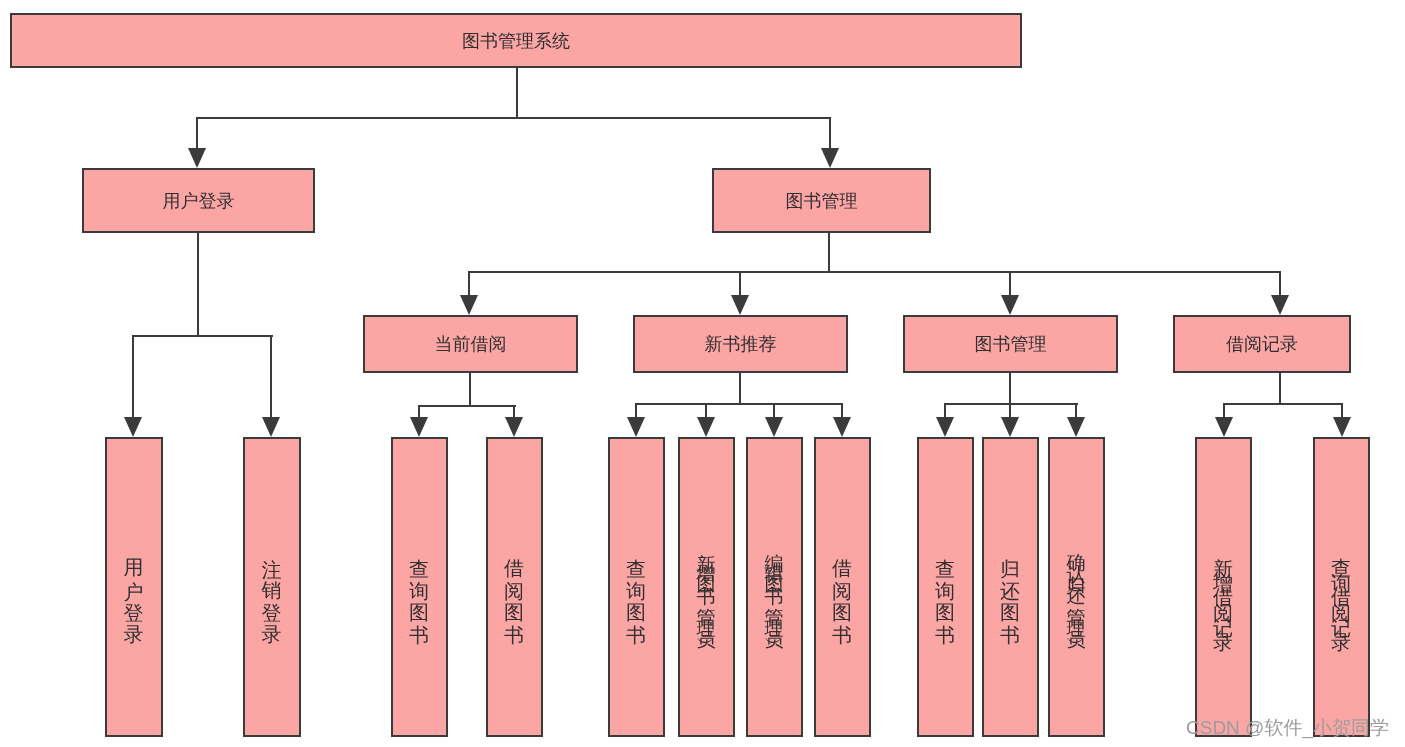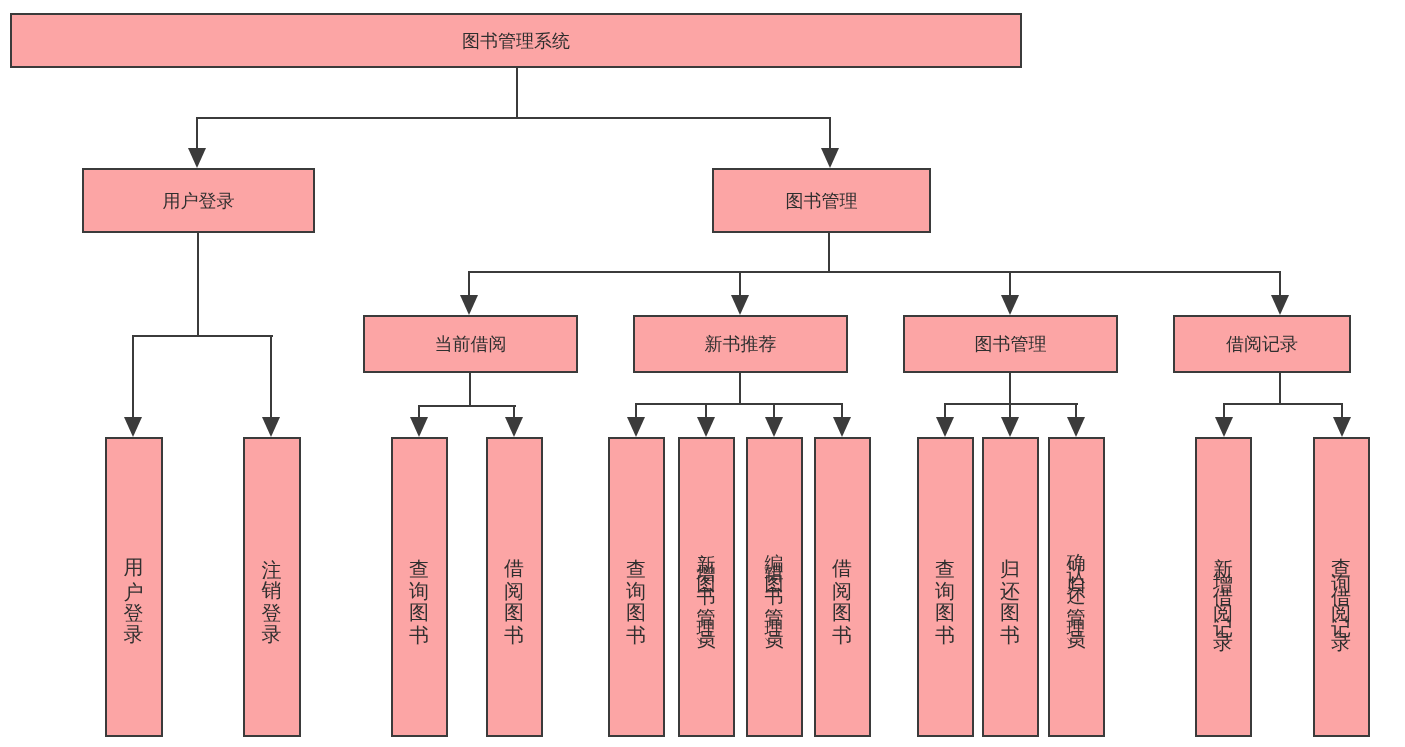--- a/index.html
+++ b/index.html
@@ -130,14 +130,15 @@
   <div class="box vbox long" style="left:746px;top:437px;width:57px;height:300px;">编辑图书（管理员）</div>
   <div class="box vbox" style="left:814px;top:437px;width:57px;height:300px;">借阅图书</div>
 
   <div class="box vbox" style="left:917px;top:437px;width:57px;height:300px;">查询图书</div>
   <div class="box vbox" style="left:982px;top:437px;width:57px;height:300px;">归还图书</div>
   <div class="box vbox long" style="left:1048px;top:437px;width:57px;height:300px;">确认归还（管理员）</div>
 
   <div class="box vbox mid" style="left:1195px;top:437px;width:57px;height:300px;">新增借阅记录</div>
   <div class="box vbox mid" style="left:1313px;top:437px;width:57px;height:300px;">查询借阅记录</div>
 
+  <div class="watermark">CSDN @软件_小贺同学</div>
 
 </div>
 
 </body></html>

